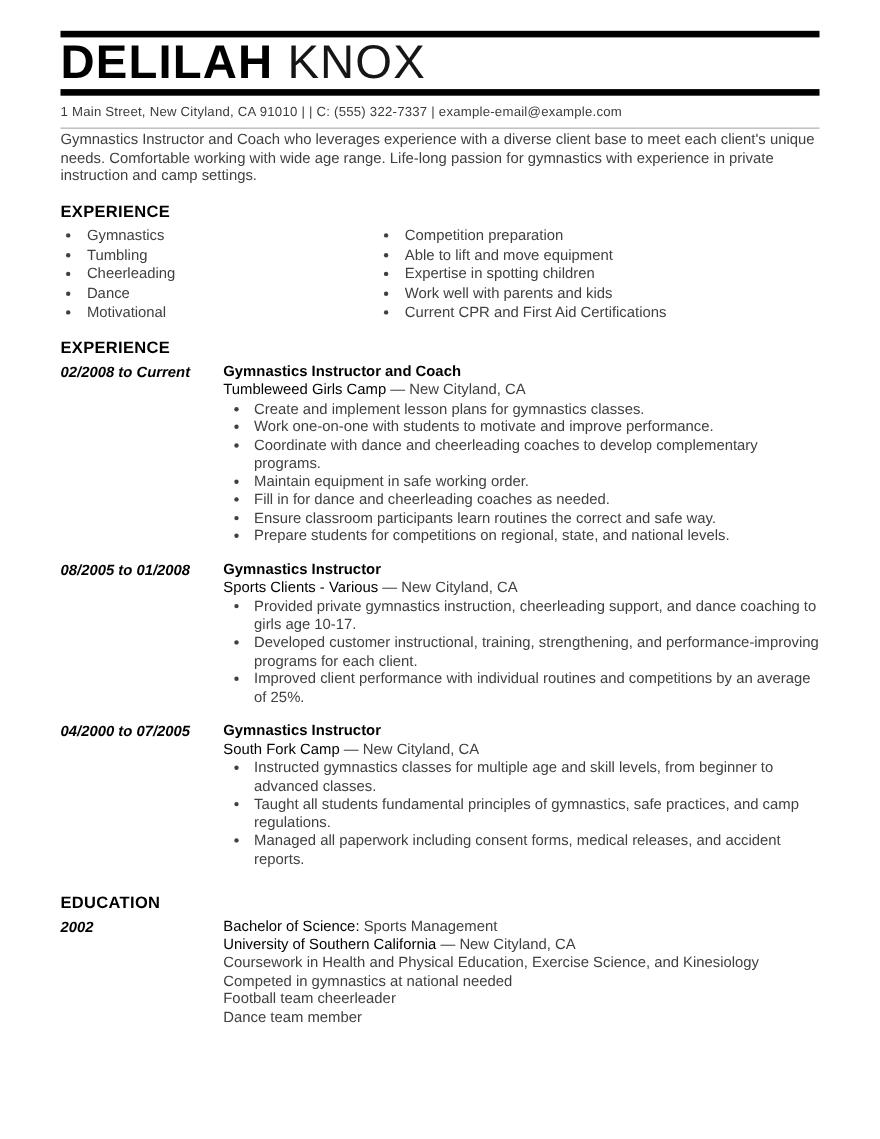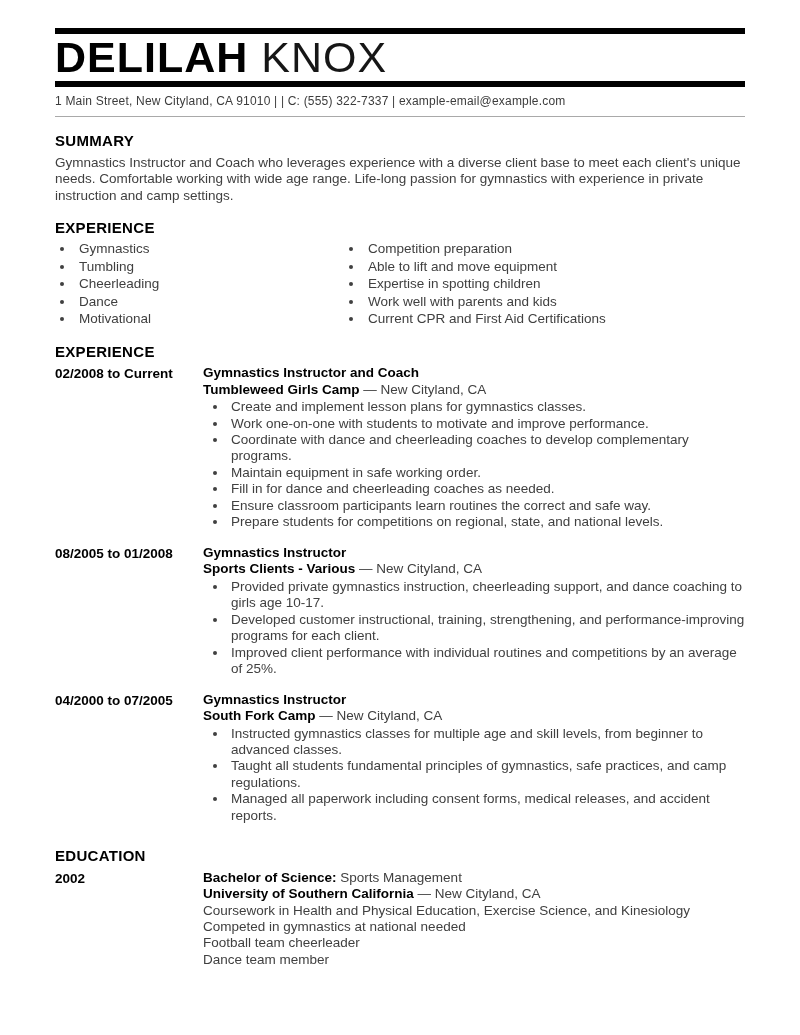--- a/index.html
+++ b/index.html
@@ -40,23 +40,23 @@
   }
   .summary-text { margin: 2px 0 0 0; }
 
   .hl-cols { display: flex; margin-top: 4px; gap: 21px; }
   ul.hl-list { margin: 0; padding-left: 20px; }
   ul.hl-list li { padding-left: 4px; margin: 0 0 1px 0; }
   .hl-one { margin-left: 155px; width: 268px; flex: 0 0 auto; }
   .hl-two { margin-left: 12px; flex: 1; }
 
   .job { display: grid; grid-template-columns: 148px 1fr; margin-bottom: 5px; }
-  .dates { font-weight: 700; color: #000; padding-top: 1px; }
+  .dates { font-weight: 700; color: #000; padding-top: 1px; font-style: italic; }
   .job-title { font-weight: 700; color: #000; }
-  .bold { font-weight: 700; color: #000; }
+  .bold { font-weight: 400; color: #000; }
   ul.bullets { margin: 1px 0 9px 0; padding-left: 25px; }
   ul.bullets li { padding-left: 3px; margin: 0; }
 
   .edu-line { margin: 0; }
   .experience-section h2, .education-section h2 { margin-top: 14px; }
 </style>
 </head>
 <body>
 
 <div class="page">
@@ -66,21 +66,20 @@
     <h1 class="name">
       <span class="first">DELILAH</span>
       <span class="last">KNOX</span>
     </h1>
     <div class="rule-thick"></div>
     <div class="contact">1 Main Street, New Cityland, CA 91010  |  | C: (555) 322-7337  |  example-email@example.com</div>
     <div class="rule-thin"></div>
   </header>
 
   <section class="summary-section">
-    <h2 class="sec-heading">SUMMARY</h2>
     <p class="summary-text">Gymnastics Instructor and Coach who leverages experience with a diverse client base to meet each client's unique needs. Comfortable working with wide age range. Life-long passion for gymnastics with experience in private instruction and camp settings.</p>
   </section>
 
   <section class="highlights-section">
     <h2 class="sec-heading">EXPERIENCE</h2>
     <div class="hl-cols">
       <ul class="hl-list hl-one">
         <li>Gymnastics</li>
         <li>Tumbling</li>
         <li>Cheerleading</li>

